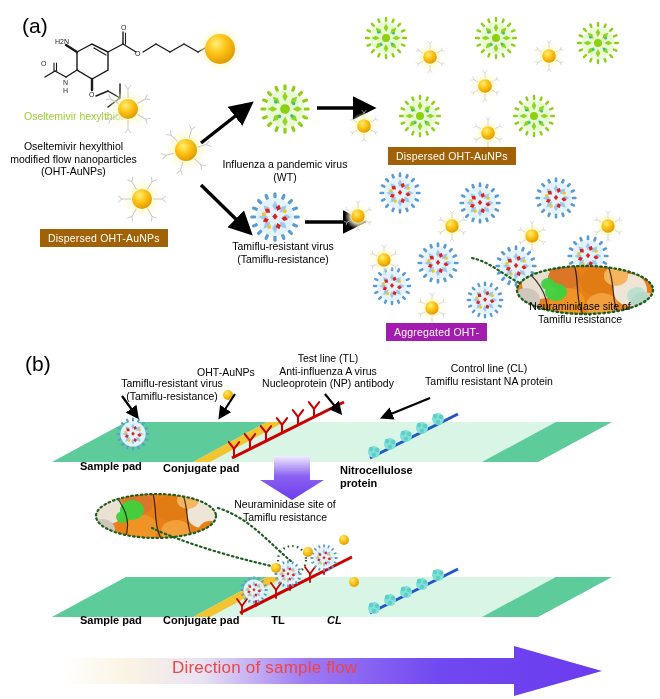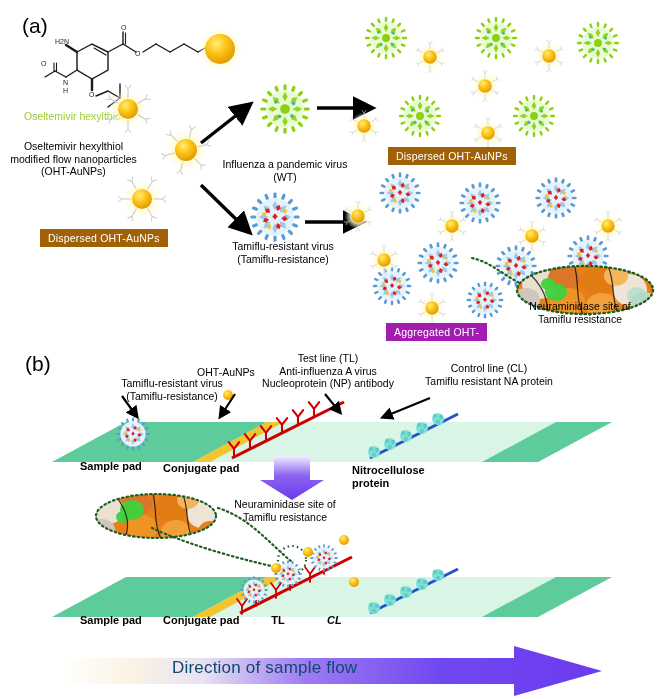--- a/index.html
+++ b/index.html
@@ -10,21 +10,21 @@
   .panel-letter{font-size:21px;font-family:"Liberation Sans",sans-serif;}
   .cap{font-size:10.5px;line-height:12.5px;text-align:center;color:#000;}
   .capb{font-size:11px;line-height:12.5px;text-align:center;color:#000;font-weight:bold;}
   .badge-green{background:#a16207;color:#ffffff;font-size:10.5px;
         padding:3px 8px;display:inline-block;letter-spacing:.2px;white-space:nowrap;}
   .badge-blue{background:#a21caf;color:#ffffff;font-size:10.5px;
         padding:3px 8px;display:inline-block;letter-spacing:.2px;white-space:nowrap;}
   .olive{color:#9ACD32;font-size:10.5px;}
   svg{display:block;overflow:visible;}
   .flow-wrap{position:absolute;left:62px;top:646px;width:540px;height:50px;}
-  .flow-text{position:absolute;left:110px;top:12px;color:#0c4a6e;font-size:17px;
+  .flow-text{position:absolute;left:110px;top:12px;color:#ef4444;font-size:17px;
        letter-spacing:.2px;}
 </style>
 </head>
 <body>
 
 <div class="fig">
 
   <div class="abs panel-letter" style="left:22px;top:14px;">(a)</div>
 
   <svg class="abs" style="left:30px;top:22px;" width="240" height="95" viewBox="0 0 240 95">
@@ -549,21 +549,21 @@
         </marker>
       </defs>
     <path d="M22,4 L35,22" stroke="#000" stroke-width="2.2" marker-end="url(#ah4)" fill="none"></path>
     <path d="M135,2 L122,22" stroke="#000" stroke-width="2.2" marker-end="url(#ah4)" fill="none"></path>
     <path d="M225,2 L238,18" stroke="#000" stroke-width="2.2" marker-end="url(#ah4)" fill="none"></path>
     <path d="M330,6 L286,24" stroke="#000" stroke-width="2.2" marker-end="url(#ah4)" fill="none"></path>
   </svg>
 
   <div class="abs capb" style="left:80px;top:460px;width:90px;text-align:left;">Sample pad</div>
   <div class="abs capb" style="left:163px;top:462px;width:110px;text-align:left;">Conjugate pad</div>
-  <div class="abs capb" style="left:340px;top:464px;width:120px;text-align:left;margin-left:12px;">
+  <div class="abs capb" style="left:340px;top:464px;width:120px;text-align:left;">
     <div>Nitrocellulose</div>
     <div>protein</div>
   </div>
 
   <svg class="abs" style="left:258px;top:456px;" width="72" height="44" viewBox="0 0 72 44">
     <defs>
       <linearGradient id="pg" x1="0" y1="0" x2="0" y2="1">
         <stop offset="0%" stop-color="#F2EEFF"></stop>
         <stop offset="45%" stop-color="#8C63F0"></stop>
         <stop offset="100%" stop-color="#6B3BEF"></stop>

